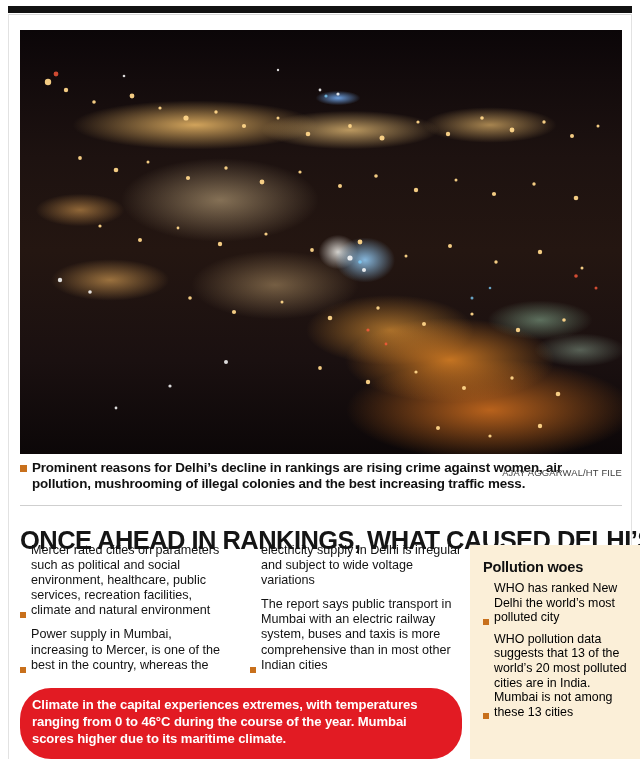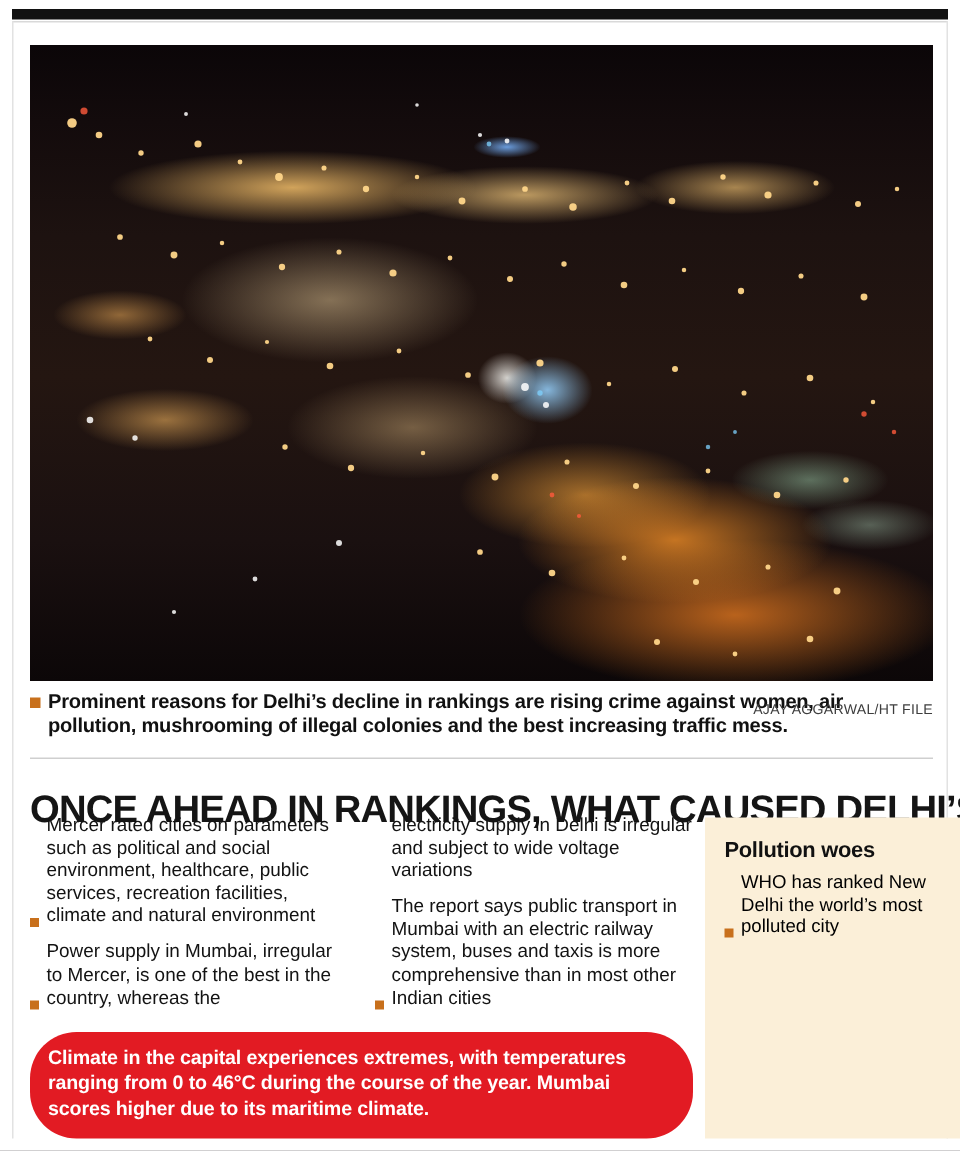--- a/index.html
+++ b/index.html
@@ -354,37 +354,41 @@
   <div class="headline-rule"></div>
   <h1 class="headline">ONCE AHEAD IN RANKINGS, WHAT CAUSED DELHI’S DOWNFALL</h1>
 
   <div class="col col1">
     <div class="li">
       <span class="bullet-sq"></span>
       <span class="li-text">Mercer rated cities on parameters such as political and social environment, healthcare, public services, recreation facilities, climate and natural environment</span>
     </div>
     <div class="li">
       <span class="bullet-sq"></span>
-      <span class="li-text">Power supply in Mumbai, irregular to Mercer, is one of the best in the country, whereas the</span>
+      <span class="li-text">Power supply in Mumbai, increasing to Mercer, is one of the best in the country, whereas the</span>
     </div>
   </div>
 
   <div class="col col2">
     <div class="plain-para">electricity supply in Delhi is irregular and subject to wide voltage variations</div>
     <div class="li">
       <span class="bullet-sq"></span>
       <span class="li-text">The report says public transport in Mumbai with an electric railway system, buses and taxis is more comprehensive than in most other Indian cities</span>
     </div>
   </div>
 
   <div class="pollution-box">
     <div class="pollution-title">Pollution woes</div>
     <div class="li">
       <span class="bullet-sq"></span>
       <span class="li-text">WHO has ranked New Delhi the world’s most polluted city</span>
     </div>
+    <div class="li">
+      <span class="bullet-sq"></span>
+      <span class="li-text">WHO pollution data suggests that 13 of the world’s 20 most polluted cities are in India. Mumbai is not among these 13 cities</span>
+    </div>
   </div>
 
   <div class="red-box">
     <div class="red-text">Climate in the capital experiences extremes, with temperatures ranging from 0 to 46°C during the course of the year. Mumbai scores higher due to its maritime climate.</div>
   </div>
 
 </div>
 
 </body></html>

